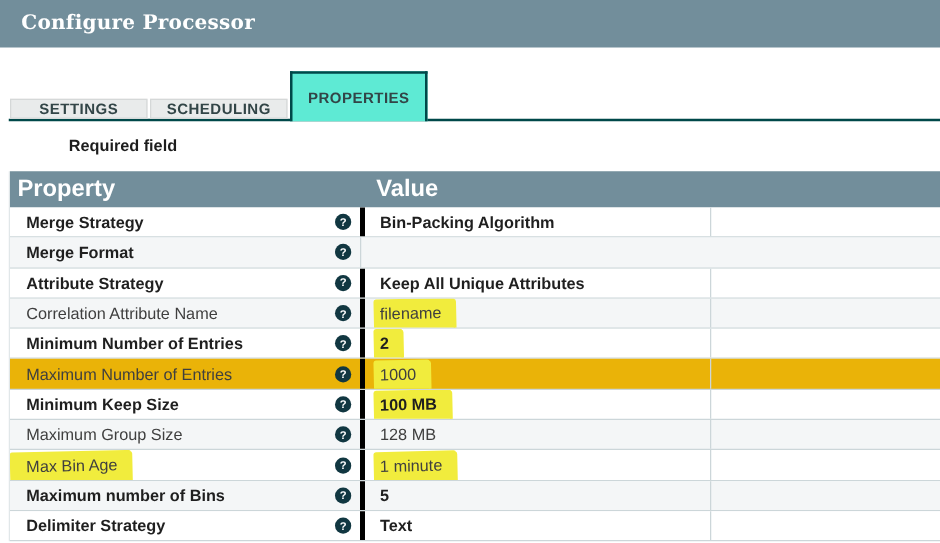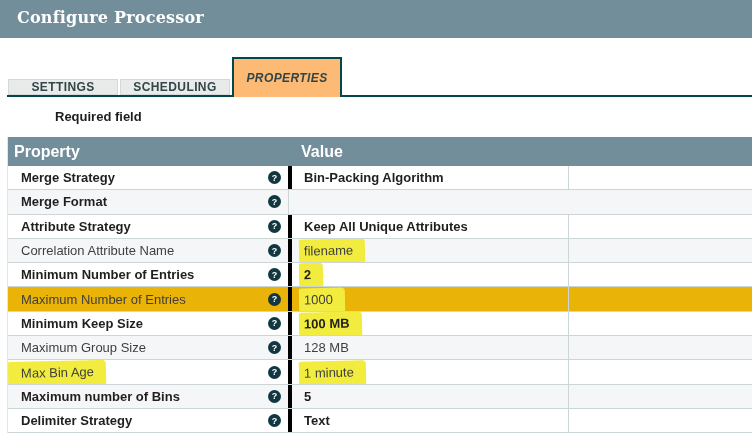--- a/index.html
+++ b/index.html
@@ -13,39 +13,39 @@
 
   
   .tabwrap { margin:19px 0 0 7px; width:745px; height:40px;
              display:flex; align-items:flex-end;
              border-bottom:2px solid #004849; padding-left:1px; }
   .tab { width:110px; height:16px; margin-right:2px;
          display:flex; align-items:center; justify-content:center;
          background:#e9ebeb; border:1px solid #d5d8d8;
          font-size:12px; font-weight:700; letter-spacing:.4px; color:#324547;
          cursor:pointer; }
-  .tab.active { height:40px; background:#fdba74; border:2px solid #004849;
-                border-bottom:none; margin-bottom:-2px; z-index:2;font-style:italic; }
+  .tab.active { height:40px; background:#5eead4; border:2px solid #004849;
+                border-bottom:none; margin-bottom:-2px; z-index:2; }
 
   
   .req-bar { position:relative; height:40px;margin-left:42px; }
   .req-label { position:absolute; left:13px; top:12px;
                font-size:13px; font-weight:700; color:#1d1d1d; }
   .add-btn { position:absolute; left:739px; top:7px; width:28px; height:29px;
              background:#f9fafb; border:1px solid #ccd3d5;
              display:flex; align-items:center; padding-left:2px; cursor:pointer; }
   .add-ico { display:flex; width:12px; height:7px; }
   .add-ico .a { width:5px; height:7px; background:#9c6f26; }
   .add-ico .b { width:7px; height:7px; background:#064049; }
 
   
   .ptable { margin-left:7px; width:745px; border-left:1px solid #e1e7e9; }
   .thead { height:29px; background:#728e9b; display:grid;
            grid-template-columns:280px 280px 1fr; align-items:center;
-           color:#fff; font-size:16px; font-weight:700; }
+           color:#fff; font-size:19px; font-weight:700; }
   .thead .c1 { padding-left:6px; }
   .thead .c2 { padding-left:13px; }
   .trow { height:24.3px; display:grid; grid-template-columns:280px 280px 1fr;
           border-bottom:1px solid #ccd6d9; background:#fff; font-size:13px;
           color:#3f3f3f; }
   .trow:nth-child(even) { background:#f4f6f7; }
   .trow.hover { background:#eab308; }
   .trow.required { color:#1f1f1f; }
   .trow.required .pname, .trow.required .pvalue { font-weight:700; }
   .cell-name { display:flex; align-items:center; justify-content:space-between;

